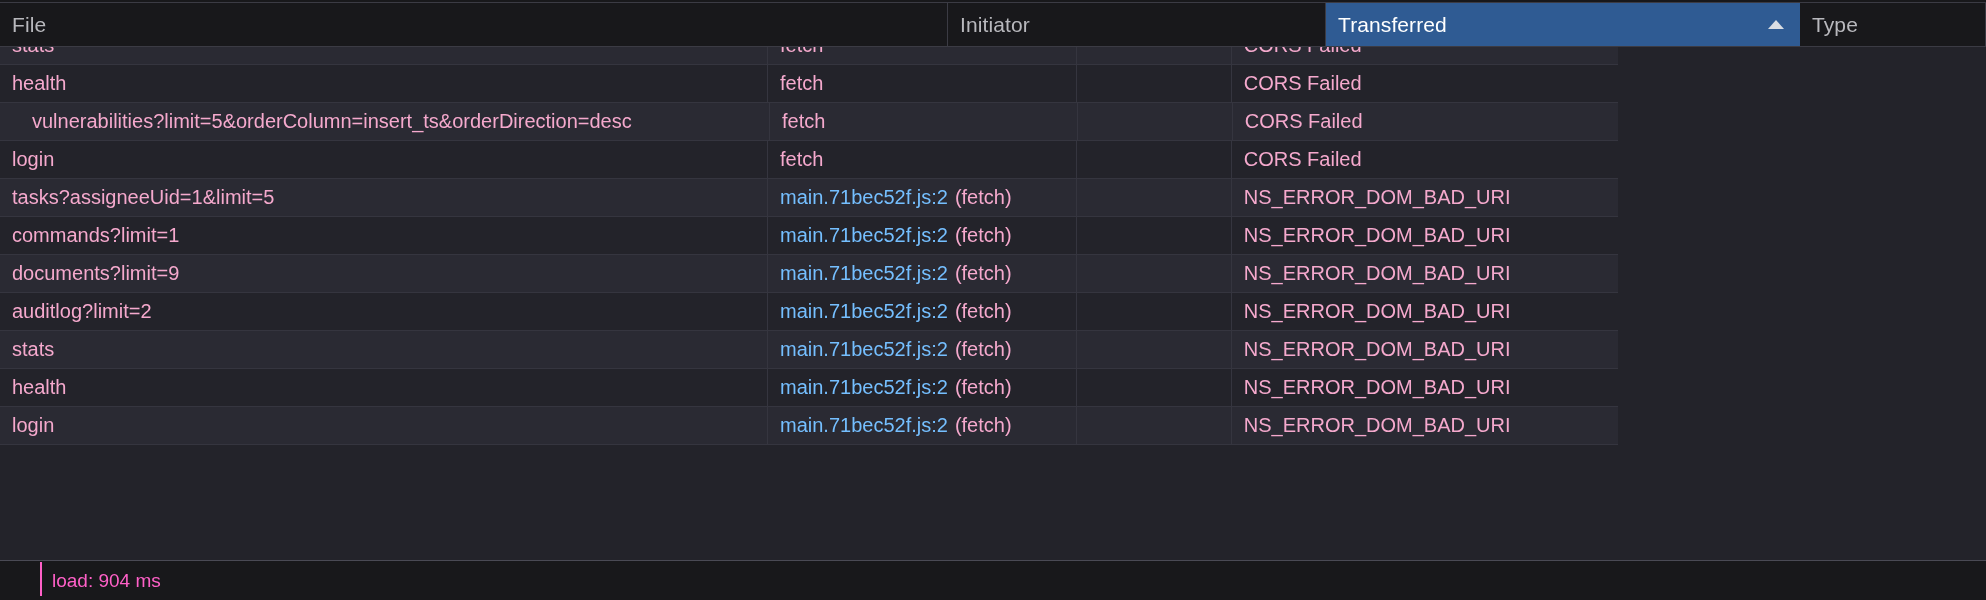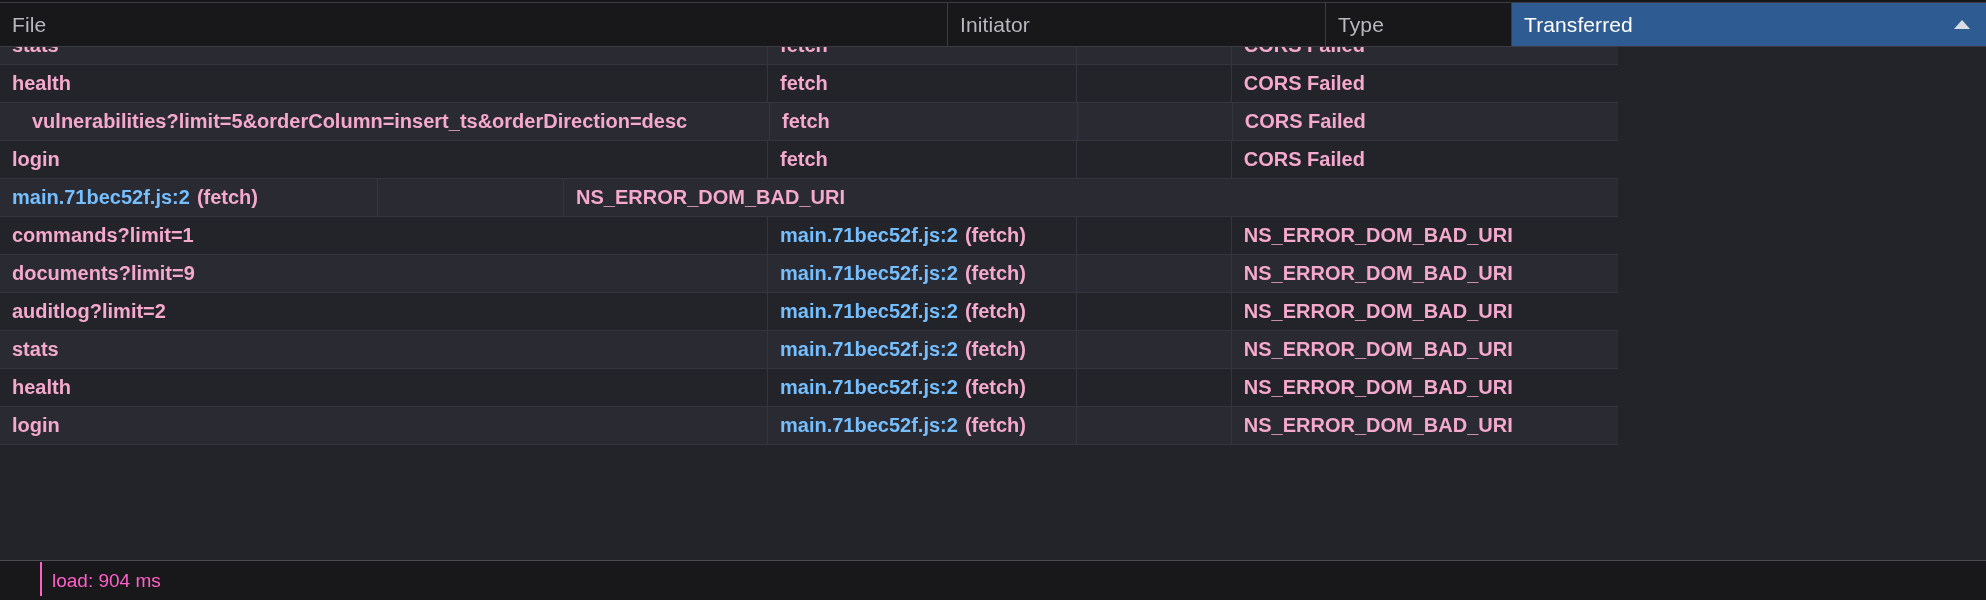--- a/index.html
+++ b/index.html
@@ -81,21 +81,20 @@
     flex: 1 1 auto;
     position: relative;
     overflow: hidden;
     background: #23232a;
   }
   .tbody {
     position: absolute;
     left: 0;
     top: -20px;     
     width: 1618px;
-    font-weight: bold;
   }
 
   .row {
     display: flex;
     height: 38px;
     align-items: center;
     border-bottom: 1px solid #35353f;
   }
   .row.odd  { background: #2a2a33; }
   .row.even { background: #23232a; }
@@ -164,27 +163,27 @@
 
   <div class="top-rule"></div>
 
   <div class="thead">
     <div class="th col-file">
       <span>File</span>
     </div>
     <div class="th col-initiator">
       <span>Initiator</span>
     </div>
-    <div class="th col-type">
-      <span>Type</span>
-    </div>
     <div class="th col-transferred sorted">
       <span>Transferred</span>
       <span class="sort-arrow"></span>
     </div>
+    <div class="th col-type">
+      <span>Type</span>
+    </div>
   </div>
 
   <div class="tbody-clip">
     <div class="tbody" id="rows-host">
         <div class="row odd">
           <div class="cell file-cell" style="width: 948px;">stats</div>
           <div class="cell initiator-cell" style="width: 378px;">
             <span>fetch</span>
           </div>
           <div class="cell type-cell" style="width: 186px;"></div>
@@ -208,20 +207,21 @@
         </div>
         <div class="row even">
           <div class="cell file-cell" style="width: 948px;">login</div>
           <div class="cell initiator-cell" style="width: 378px;">
             <span>fetch</span>
           </div>
           <div class="cell type-cell" style="width: 186px;"></div>
           <div class="cell transferred-cell last" style="width: 474px;">CORS Failed</div>
         </div>
         <div class="row odd">
+          <div class="cell file-cell" style="width: 948px;">tasks?assigneeUid=1&amp;limit=5</div>
           <div class="cell initiator-cell" style="width: 378px;">
             <span class="js-link">main.71bec52f.js:2</span>
             <span class="paren">(fetch)</span>
           </div>
           <div class="cell type-cell" style="width: 186px;"></div>
           <div class="cell transferred-cell last" style="width: 474px;">NS_ERROR_DOM_BAD_URI</div>
         </div>
         <div class="row even">
           <div class="cell file-cell" style="width: 948px;">commands?limit=1</div>
           <div class="cell initiator-cell" style="width: 378px;">

